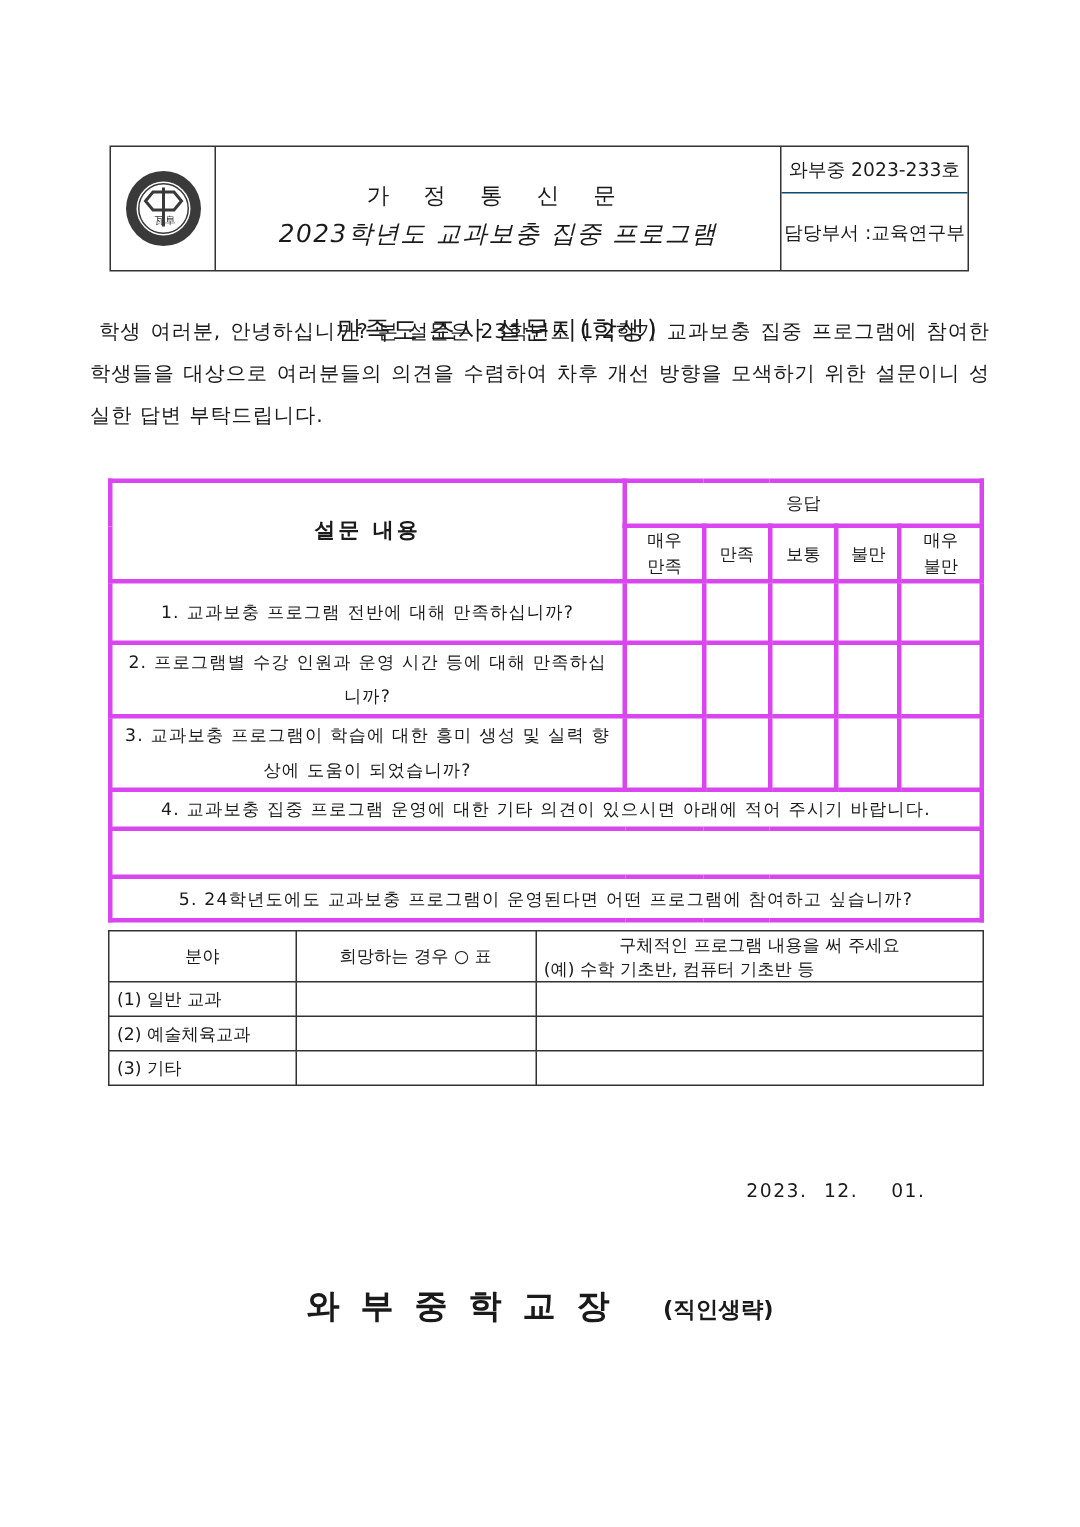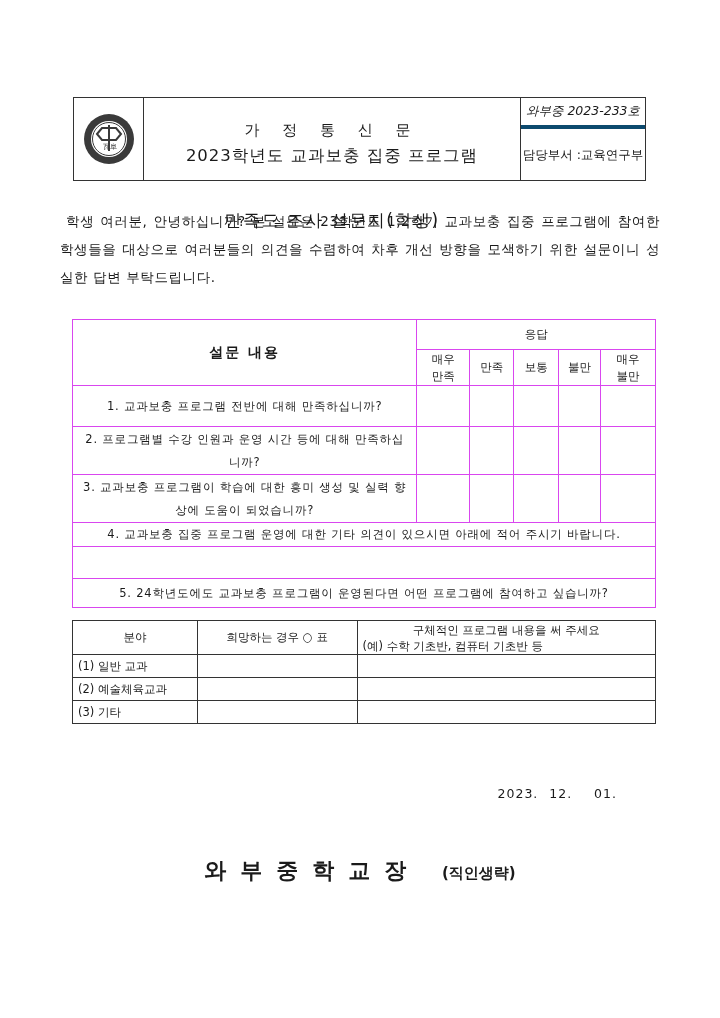--- a/index.html
+++ b/index.html
@@ -5,31 +5,31 @@
   html, body { margin:0; padding:0; background:#ffffff; }
   body { width:720px; height:1018px; position:relative; overflow:hidden;
          font-family:"DejaVu Sans","Liberation Sans",sans-serif; color:#1a1a1a; }
   .abs { position:absolute; }
   
   .hdr { left:73px; top:97px; width:573px; height:84px; border:1px solid #333; box-sizing:border-box; }
   .hdr .logo-cell { position:absolute; left:0; top:0; width:70px; height:100%; border-right:1px solid #333; box-sizing:border-box; display:flex; align-items:center; justify-content:center; }
   .hdr .title-cell { position:absolute; left:70px; top:0; width:377px; height:100%; border-right:1px solid #333; box-sizing:border-box; text-align:center; }
   .hdr .title-cell div { line-height:25px; }
   .t1 { font-size:15px; letter-spacing:9px; margin-top:20px; }
-  .t2 { font-size:16.5px; letter-spacing:1px; }
+  .t2 { font-size:16.5px; letter-spacing:1px;font-style:italic; }
   .t3 { font-size:17px; letter-spacing:1.5px;margin-top:40px; }
   .hdr .meta-cell { position:absolute; left:447px; top:0; width:124px; height:100%; }
-  .meta-top { height:31px; border-bottom:4px solid #0c4a6e; box-sizing:border-box; font-size:12.5px; display:flex; align-items:center; justify-content:center;font-style:italic; }
+  .meta-top { height:31px; border-bottom:1px solid #0c4a6e; box-sizing:border-box; font-size:12.5px; display:flex; align-items:center; justify-content:center; }
   .meta-bot { height:52px; font-size:12.5px; display:flex; align-items:center; justify-content:center; }
   
   .intro { left:60px; top:207px; width:600px; font-size:13.5px; line-height:28px; letter-spacing:0.6px; text-align:justify; }
   
   table { border-collapse:collapse; }
   .survey { left:72px; top:319px; width:584px; }
-  .survey td { border:1px solid #d946ef; font-size:11.5px; padding:0;text-align:center; }
+  .survey td { border:3px solid #d946ef; font-size:11.5px; padding:0;text-align:center; }
   .q-text { padding:0 7px !important; line-height:23px; letter-spacing:0.8px; }
   .center { text-align:center; }
   .wide-row td { font-size:11.5px; }
   .sub { left:72px; top:620px; width:584px; }
   .sub td { border:1px solid #333; font-size:11.5px; padding:0 5px; }
   .date { left:0; width:617px; top:786px; text-align:right; font-size:12.5px; letter-spacing:1px; word-spacing:6px; }
   .sign { left:0; width:720px; top:856px; text-align:center; font-size:22px; font-weight:bold; letter-spacing:14px; }
   .sign .small { font-size:15px; letter-spacing:0; }
 </style>
 </head>

